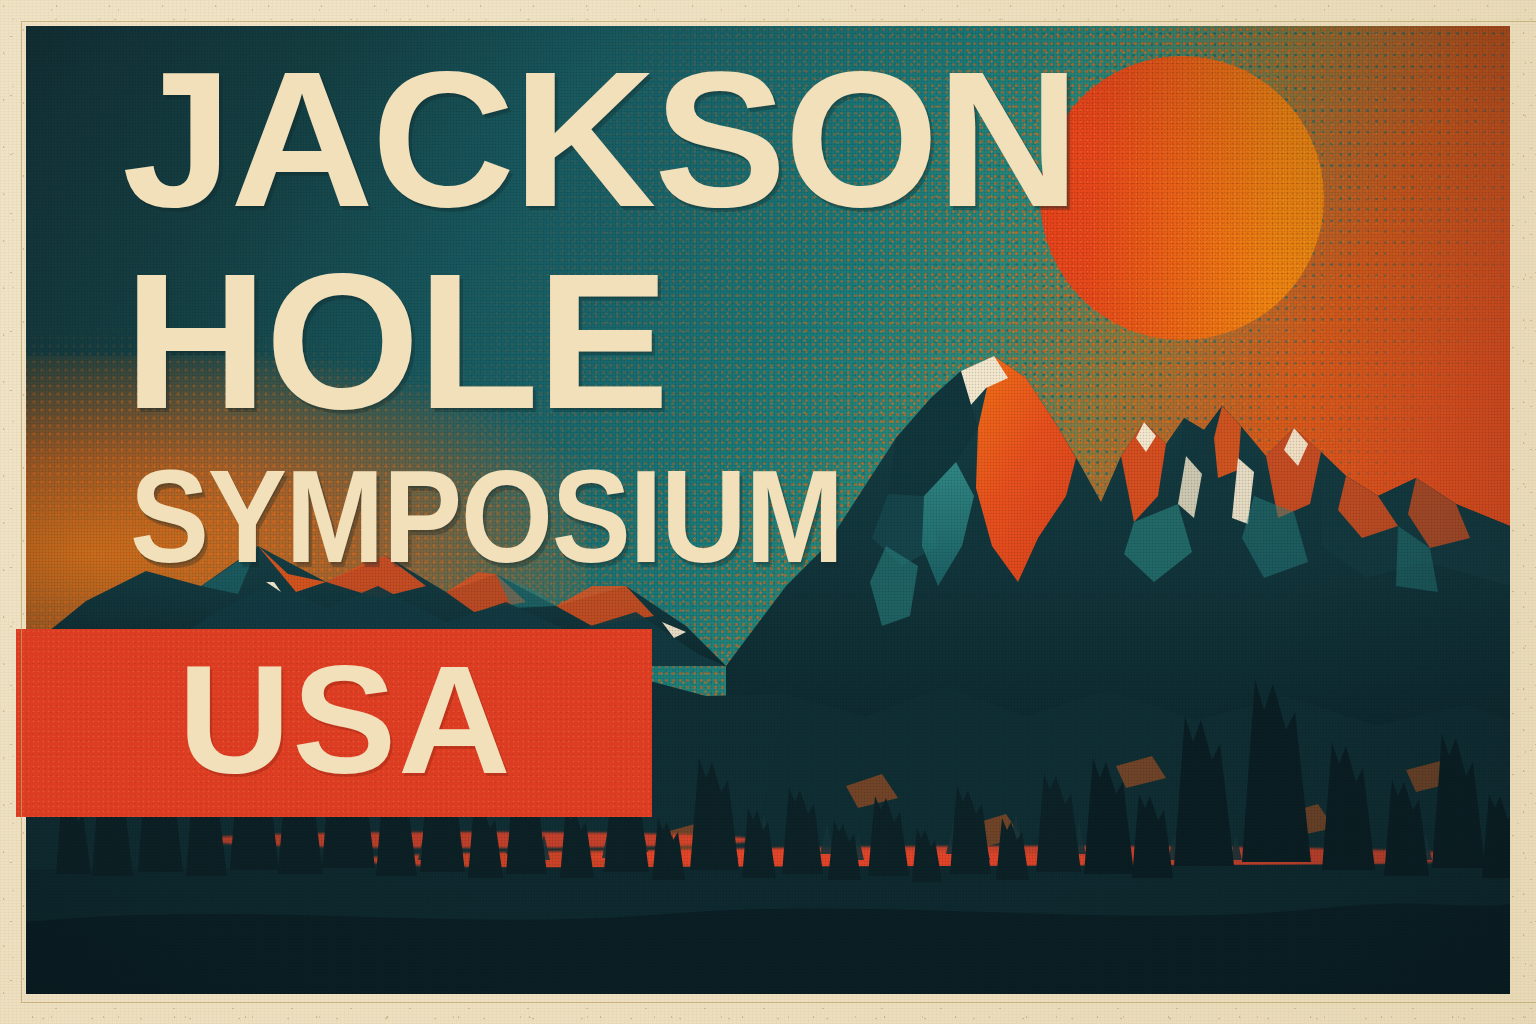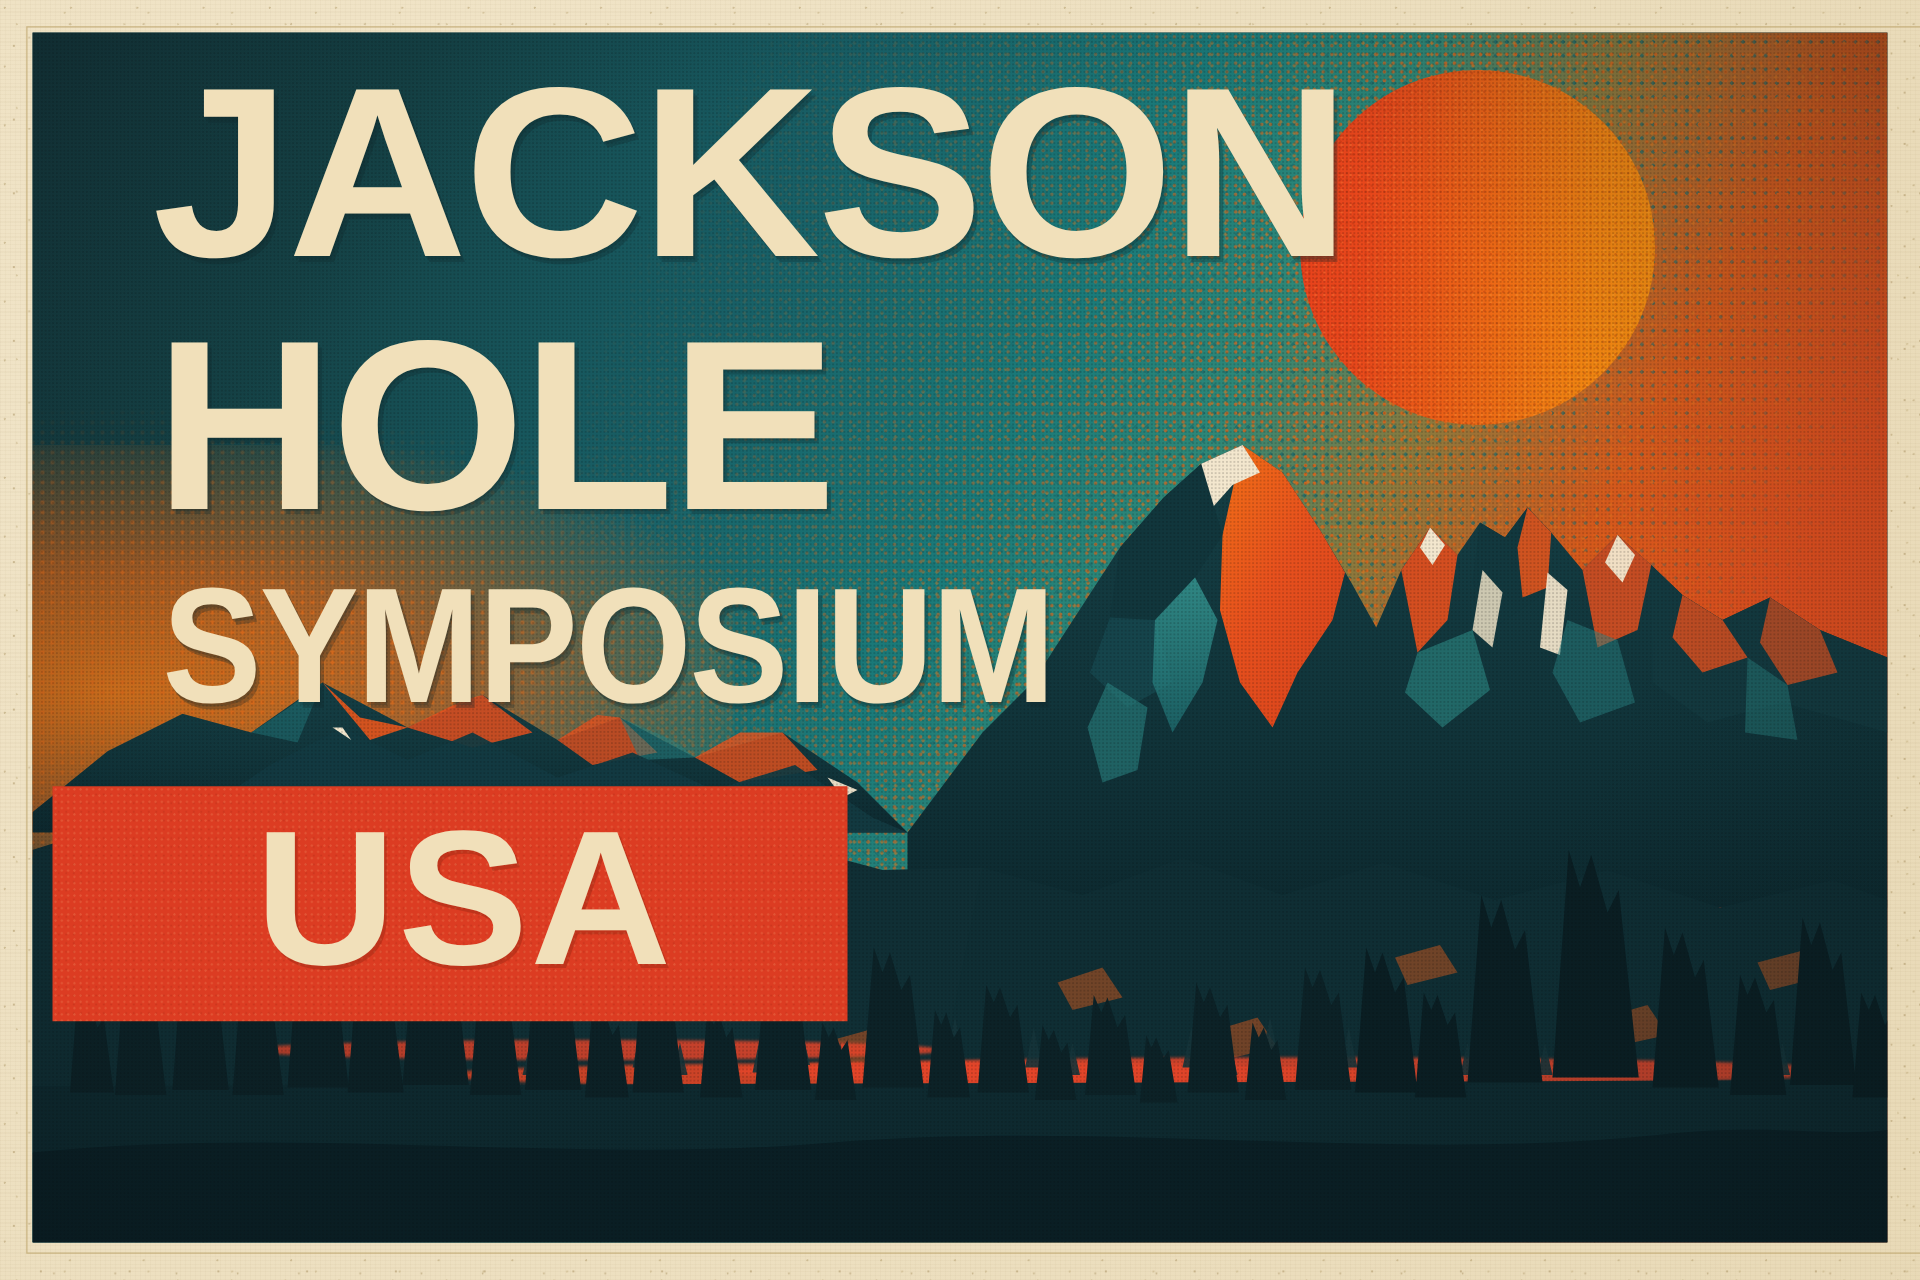--- a/index.html
+++ b/index.html
@@ -210,21 +210,21 @@
   }
   .hl-symposium {
     left: 104px; top: 440px;
     font-size: 112px;
     transform: scaleX(1.06) scaleY(1.17);
     transform-origin: left top;
   }
 
   .usa-banner {
     position: absolute;
-    left: 42px;
+    left: 16px;
     top: 629px;
     width: 636px;
     height: 188px;
     background: #DC3C22;
     z-index: 22;
   }
   .usa-banner-grain {
     position: absolute; inset: 0;
     opacity: .3;
     background-image:

